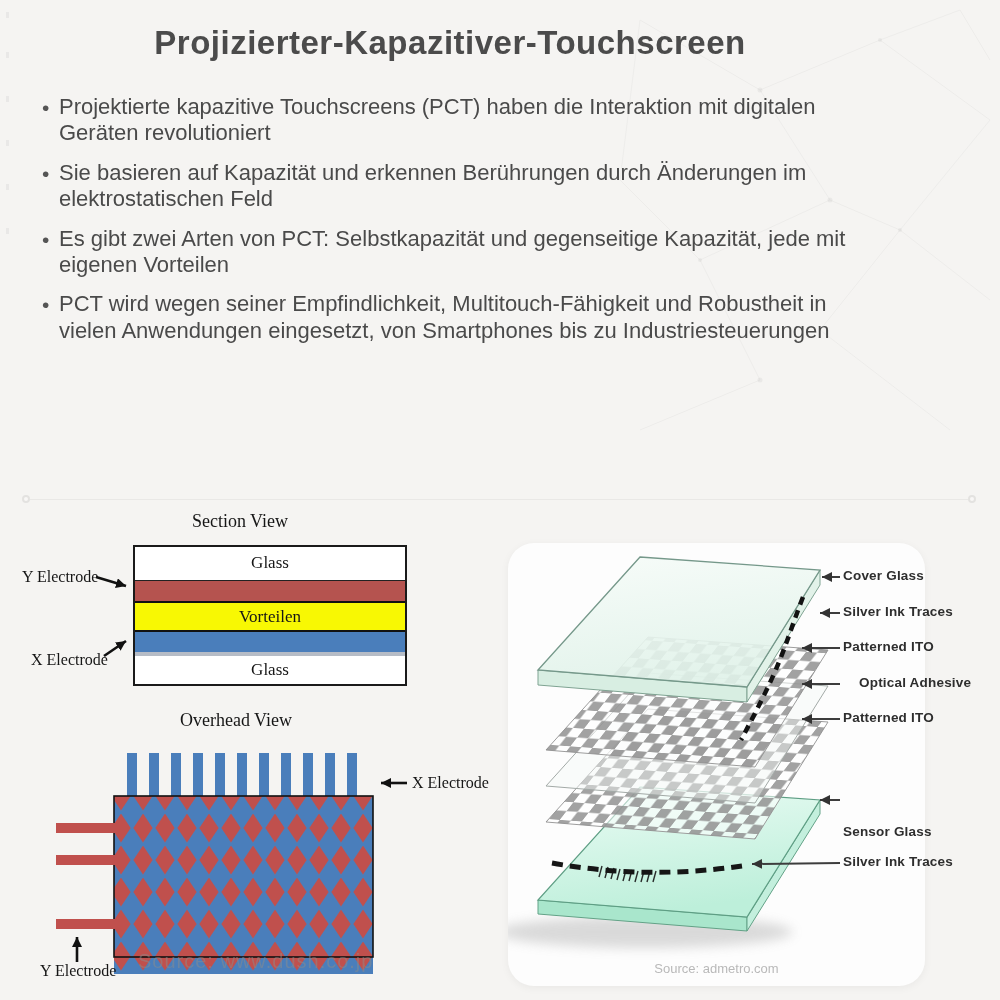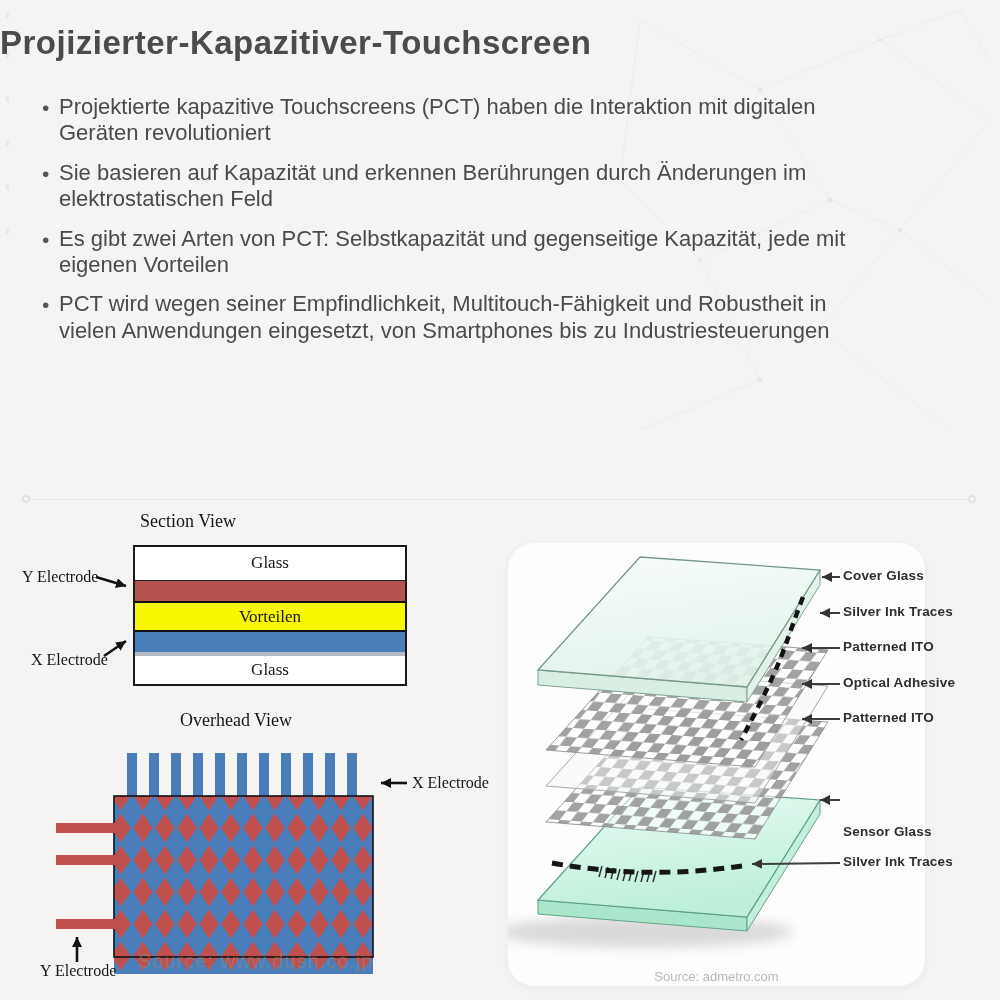--- a/index.html
+++ b/index.html
@@ -1,36 +1,36 @@
 <!DOCTYPE html>
 <html style="--title-gray: #4b4b4b; --electrode-blue: #4a7ebb; --electrode-red: #c0504d; --electrode-red-dark: #b5534f; --adhesive-yellow: #f8f803; --glass-white: #ffffff; --checker-gray: #8b8b8b; --sensor-green: #c5f0dd;"><head>
 <meta charset="utf-8">
 <style>
   html,body{margin:0;padding:0;}
   body{font-family:"Liberation Sans",sans-serif;}
   .page{position:relative;width:1000px;height:1000px;background:#f5f4f2;overflow:hidden;}
   .bg-decor{position:absolute;top:0;left:0;width:1000px;height:1000px;pointer-events:none;}
 
   
-  .title{position:absolute;top:24px;left:0;width:900px;
+  .title{position:absolute;top:24px;left:0;width:900px;text-align:center;
          font-size:33px;font-weight:600;letter-spacing:.5px;color:var(--title-gray,#4b4b4b);margin:0;}
   .bullets{position:absolute;top:94px;left:42px;width:840px;margin:0;padding:0;list-style:none;}
   .bullets li{position:relative;padding-left:17px;margin-bottom:13px;
               font-size:22px;line-height:1.2;font-weight:500;color:#4a4a4a;}
   .bullets li::before{content:"•";position:absolute;left:0;top:1px;font-size:21px;color:#555;}
 
   
   .divider{position:absolute;top:499px;left:26px;width:946px;height:1px;background:#e9e8e6;}
   .divider-dot{position:absolute;top:495px;width:8px;height:8px;border:2px solid #e3e2e0;
                border-radius:50%;background:#f8f7f6;box-sizing:border-box;}
 
   
   .left-diagrams{position:absolute;top:500px;left:0;width:510px;height:500px;}
   .serif{font-family:"Liberation Serif",serif;color:#161616;}
-  .sv-title{position:absolute;top:511px;left:140px;width:200px;font-size:18px;}
+  .sv-title{position:absolute;top:511px;left:140px;width:200px;text-align:center;font-size:18px;}
   .sv-box{position:absolute;top:545px;left:133px;width:274px;height:141px;box-sizing:border-box;
           border:2px solid #1a1a1a;background:#fff;display:flex;flex-direction:column;align-items:flex-end;}
   .sv-row{width:100%;box-sizing:border-box;text-align:center;font-size:17px;}
   .sv-glass1{height:33px;background:var(--glass-white,#fff);line-height:32px;}
   .sv-red{height:21px;background:var(--electrode-red-dark,#b5534f);border-top:1px solid #222;}
   .sv-yellow{height:31px;background:var(--adhesive-yellow,#f8f803);border-top:2px solid #111;
              border-bottom:2px solid #111;line-height:27px;}
   .sv-blue{height:20px;background:var(--electrode-blue,#4a7ebb);}
   .sv-gray{height:4px;background:#b6bcc6;}
   .sv-glass2{flex:1;background:var(--glass-white,#fff);line-height:28px;}
@@ -43,21 +43,21 @@
                   color:rgba(140,140,140,.5);}
   .left-svg{position:absolute;top:500px;left:0;}
 
   
   .right-card{position:absolute;top:543px;left:508px;width:417px;height:443px;background:#fdfdfd;
               border-radius:26px;box-shadow:0 2px 8px rgba(0,0,0,.05);}
   .exploded-svg{position:absolute;top:0;left:0;}
   .layer-label{position:absolute;left:335px;font-size:13.5px;font-weight:600;color:#2e2e2e;
                letter-spacing:.2px;white-space:nowrap;}
   .source-right{position:absolute;top:418px;left:0;width:100%;text-align:center;font-size:13px;
-                color:#b9b9b9;margin-top:8px;}
+                color:#b9b9b9;}
 </style>
 </head>
 <body>
 
 <div class="page">
 
   <svg class="bg-decor">
     <g stroke="#8a8a8a" stroke-width="1" fill="none" opacity="0.07">
       <polyline points="640,20 760,90 880,40 990,120 900,230 990,300"></polyline>
       <polyline points="760,90 830,200 900,230 820,330 950,430"></polyline>
@@ -237,21 +237,21 @@
         <line x1="840" y1="684" x2="802" y2="684" marker-end="url(#ahR)"></line>
         <line x1="840" y1="719" x2="802" y2="719" marker-end="url(#ahR)"></line>
         <line x1="840" y1="800" x2="820" y2="800" marker-end="url(#ahR)"></line>
         <line x1="840" y1="863" x2="752" y2="864" marker-end="url(#ahR)"></line>
       </g>
     </svg>
 
     <div class="layer-label" style="top:25px;">Cover Glass</div>
     <div class="layer-label" style="top:61px;">Silver Ink Traces</div>
     <div class="layer-label" style="top:96px;">Patterned ITO</div>
-    <div class="layer-label" style="top:132px;">Optical Adhesive</div>
+    <div class="layer-label" style="top:132px;margin-left:16px;">Optical Adhesive</div>
     <div class="layer-label" style="top:167px;">Patterned ITO</div>
     <div class="layer-label" style="top:256px;margin-top:25px;">Sensor Glass</div>
     <div class="layer-label" style="top:311px;">Silver Ink Traces</div>
 
     <div class="source-right">Source: admetro.com</div>
   </div>
 
 </div>
 
 </body></html>

